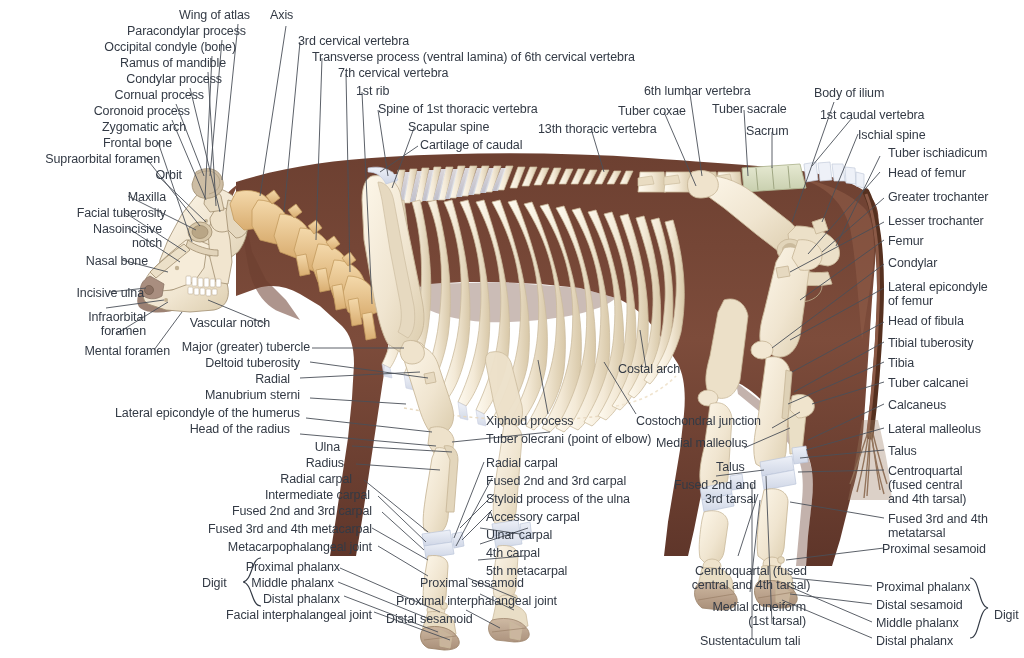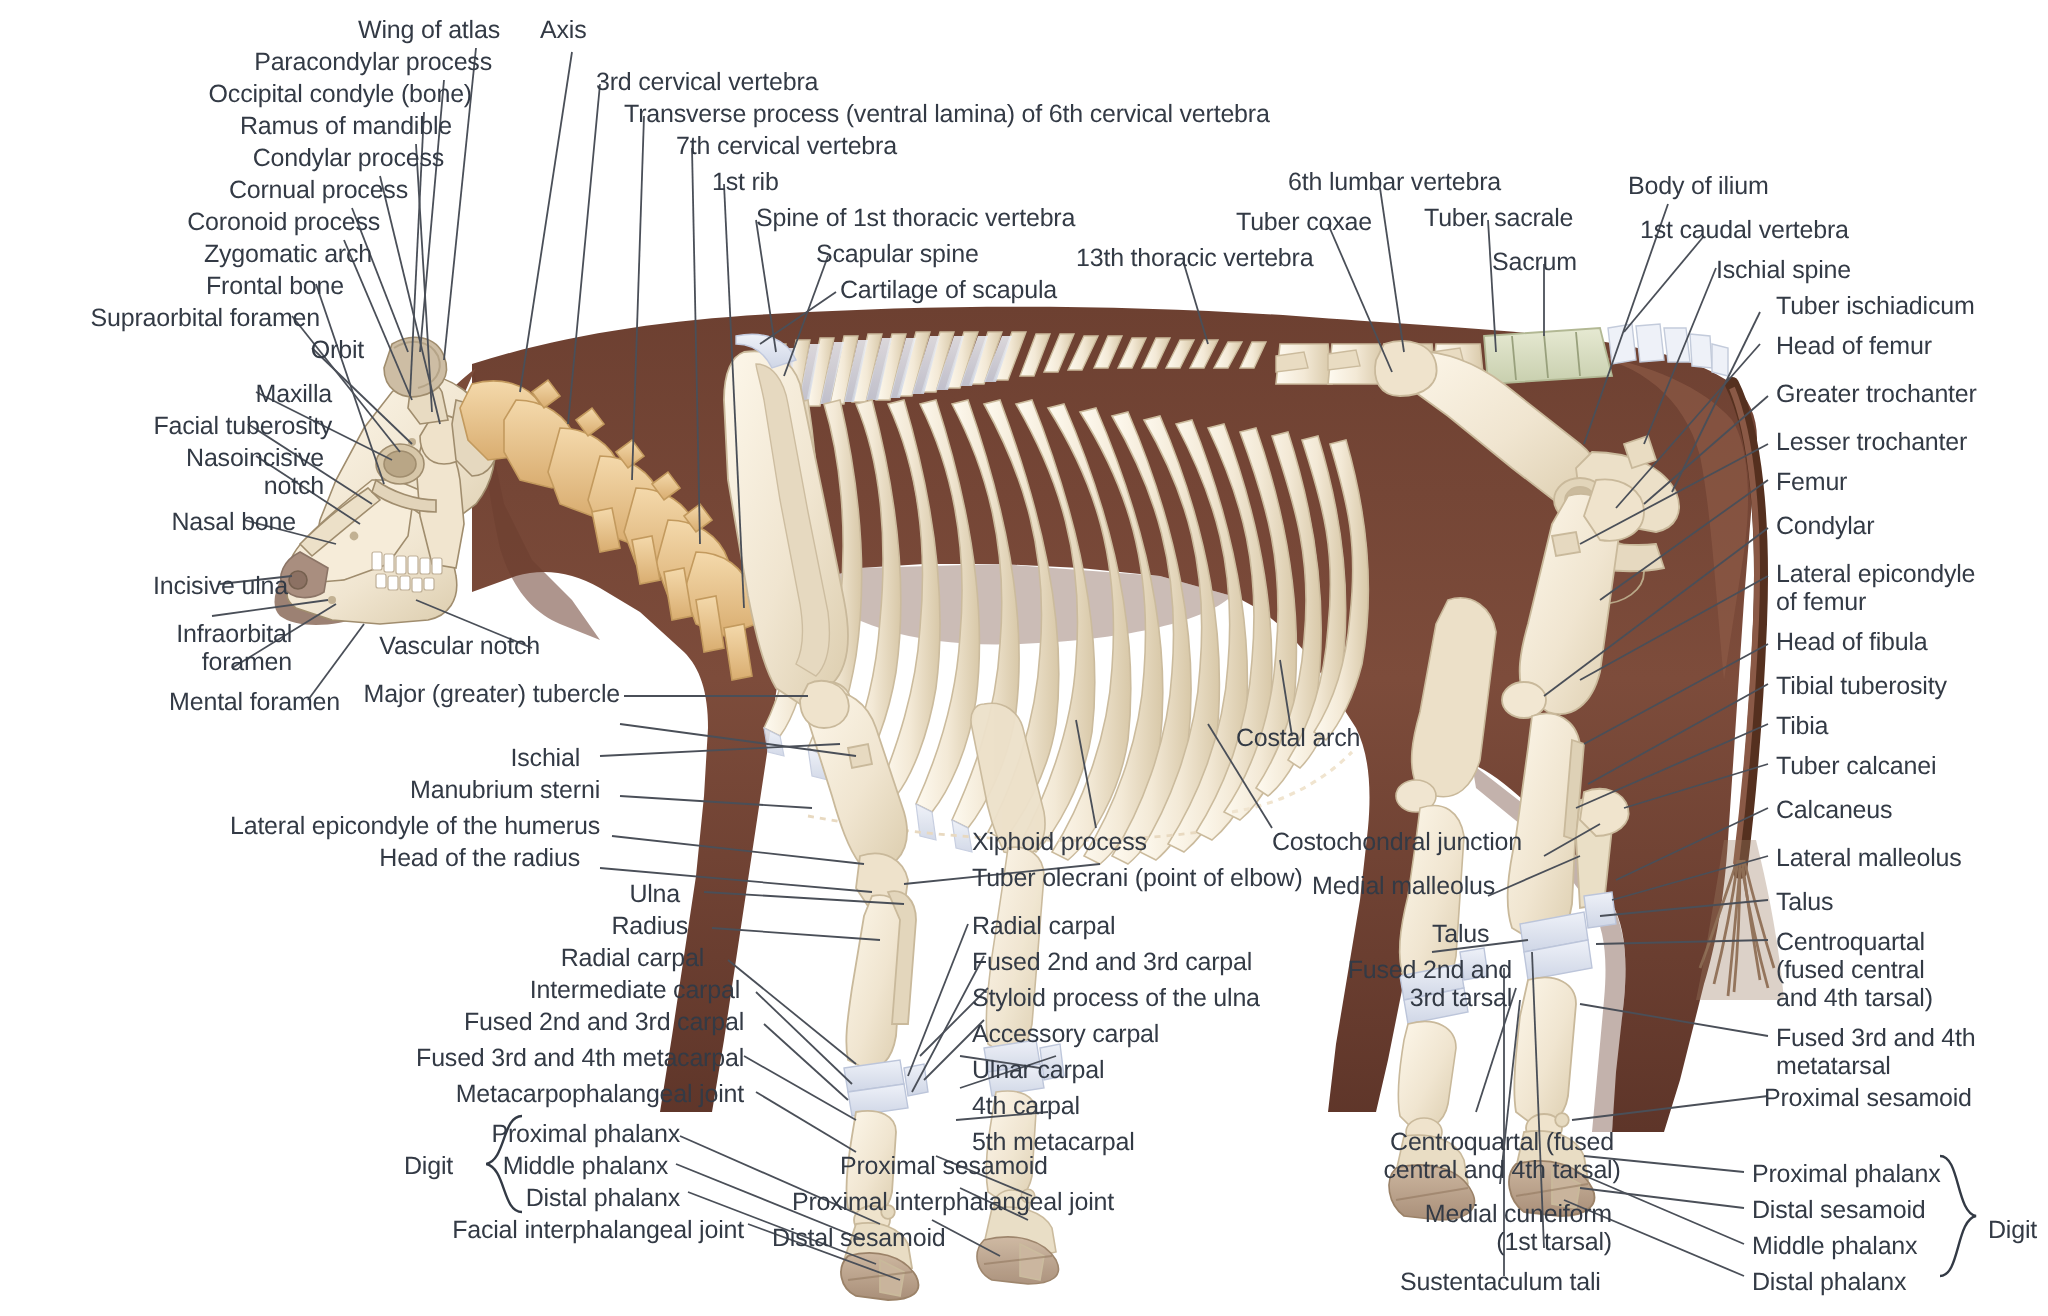--- a/index.html
+++ b/index.html
@@ -615,21 +615,21 @@
 foramen</div>
   <div class="lbl r" style="left:0px;top:344px;width:170px">Mental foramen</div>
 
   <div class="lbl" style="left:270px;top:8px">Axis</div>
   <div class="lbl" style="left:298px;top:34px">3rd cervical vertebra</div>
   <div class="lbl" style="left:312px;top:50px">Transverse process (ventral lamina) of 6th cervical vertebra</div>
   <div class="lbl" style="left:338px;top:66px">7th cervical vertebra</div>
   <div class="lbl" style="left:356px;top:84px">1st rib</div>
   <div class="lbl" style="left:378px;top:102px">Spine of 1st thoracic vertebra</div>
   <div class="lbl" style="left:408px;top:120px">Scapular spine</div>
-  <div class="lbl" style="left:420px;top:138px">Cartilage of scapula</div>
+  <div class="lbl" style="left:420px;top:138px">Cartilage of caudal</div>
   <div class="lbl" style="left:538px;top:122px">13th thoracic vertebra</div>
 
   <div class="lbl" style="left:644px;top:84px">6th lumbar vertebra</div>
   <div class="lbl" style="left:618px;top:104px">Tuber coxae</div>
   <div class="lbl" style="left:712px;top:102px">Tuber sacrale</div>
   <div class="lbl" style="left:746px;top:124px">Sacrum</div>
   <div class="lbl" style="left:814px;top:86px">Body of ilium</div>
   <div class="lbl" style="left:820px;top:108px">1st caudal vertebra</div>
   <div class="lbl" style="left:858px;top:128px">Ischial spine</div>
 
@@ -659,21 +659,22 @@
   <div class="lbl" style="left:876px;top:616px">Middle phalanx</div>
   <div class="lbl" style="left:876px;top:634px">Distal phalanx</div>
   <div class="lbl" style="left:994px;top:608px">Digit</div>
 
   <svg style="position:absolute;left:968px;top:576px;width:22px;height:64px" viewBox="0 0 22 64">
     <path d="M2,2 C12,2 10,30 20,32 C10,34 12,62 2,62" fill="none" stroke="#333a45" stroke-width="1.2"></path>
   </svg>
 
   <div class="lbl r" style="left:20px;top:316px;width:250px">Vascular notch</div>
   <div class="lbl r" style="left:20px;top:340px;width:290px">Major (greater) tubercle</div>
-  <div class="lbl r" style="left:20px;top:372px;width:270px">Ischial</div>
+  <div class="lbl r" style="left:20px;top:356px;width:280px">Deltoid tuberosity</div>
+  <div class="lbl r" style="left:20px;top:372px;width:270px">Radial</div>
   <div class="lbl r" style="left:20px;top:388px;width:280px">Manubrium sterni</div>
   <div class="lbl r" style="left:20px;top:406px;width:280px">Lateral epicondyle of the humerus</div>
   <div class="lbl r" style="left:20px;top:422px;width:270px">Head of the radius</div>
   <div class="lbl r" style="left:20px;top:440px;width:320px">Ulna</div>
   <div class="lbl r" style="left:20px;top:456px;width:324px">Radius</div>
   <div class="lbl r" style="left:20px;top:472px;width:332px">Radial carpal</div>
   <div class="lbl r" style="left:20px;top:488px;width:350px">Intermediate carpal</div>
   <div class="lbl r" style="left:10px;top:504px;width:362px">Fused 2nd and 3rd carpal</div>
   <div class="lbl r" style="left:10px;top:522px;width:362px">Fused 3rd and 4th metacarpal</div>
   <div class="lbl r" style="left:10px;top:540px;width:362px">Metacarpophalangeal joint</div>

